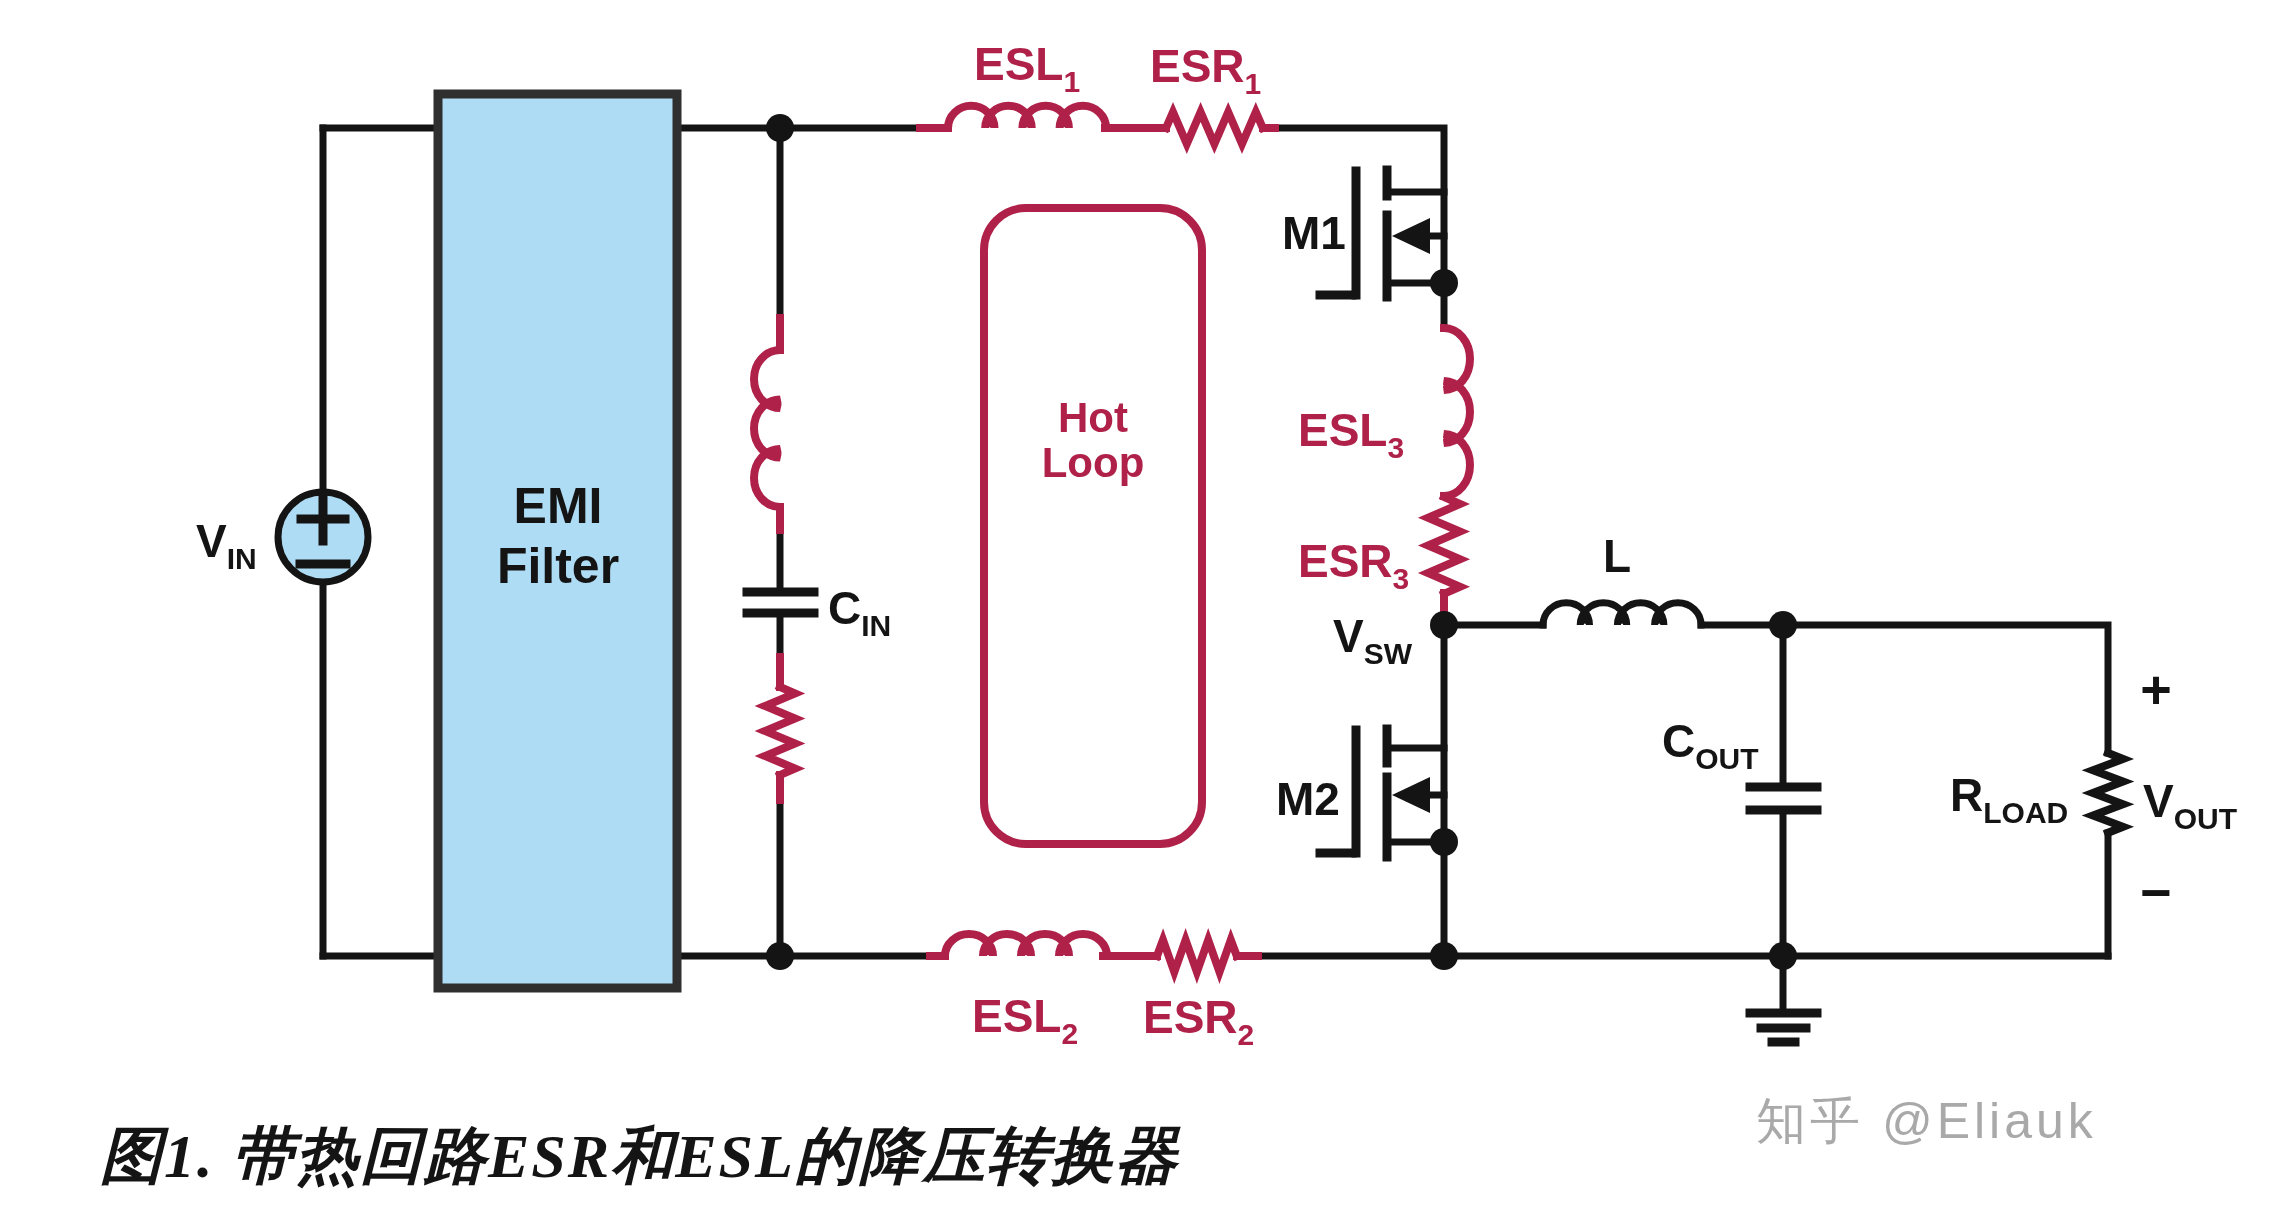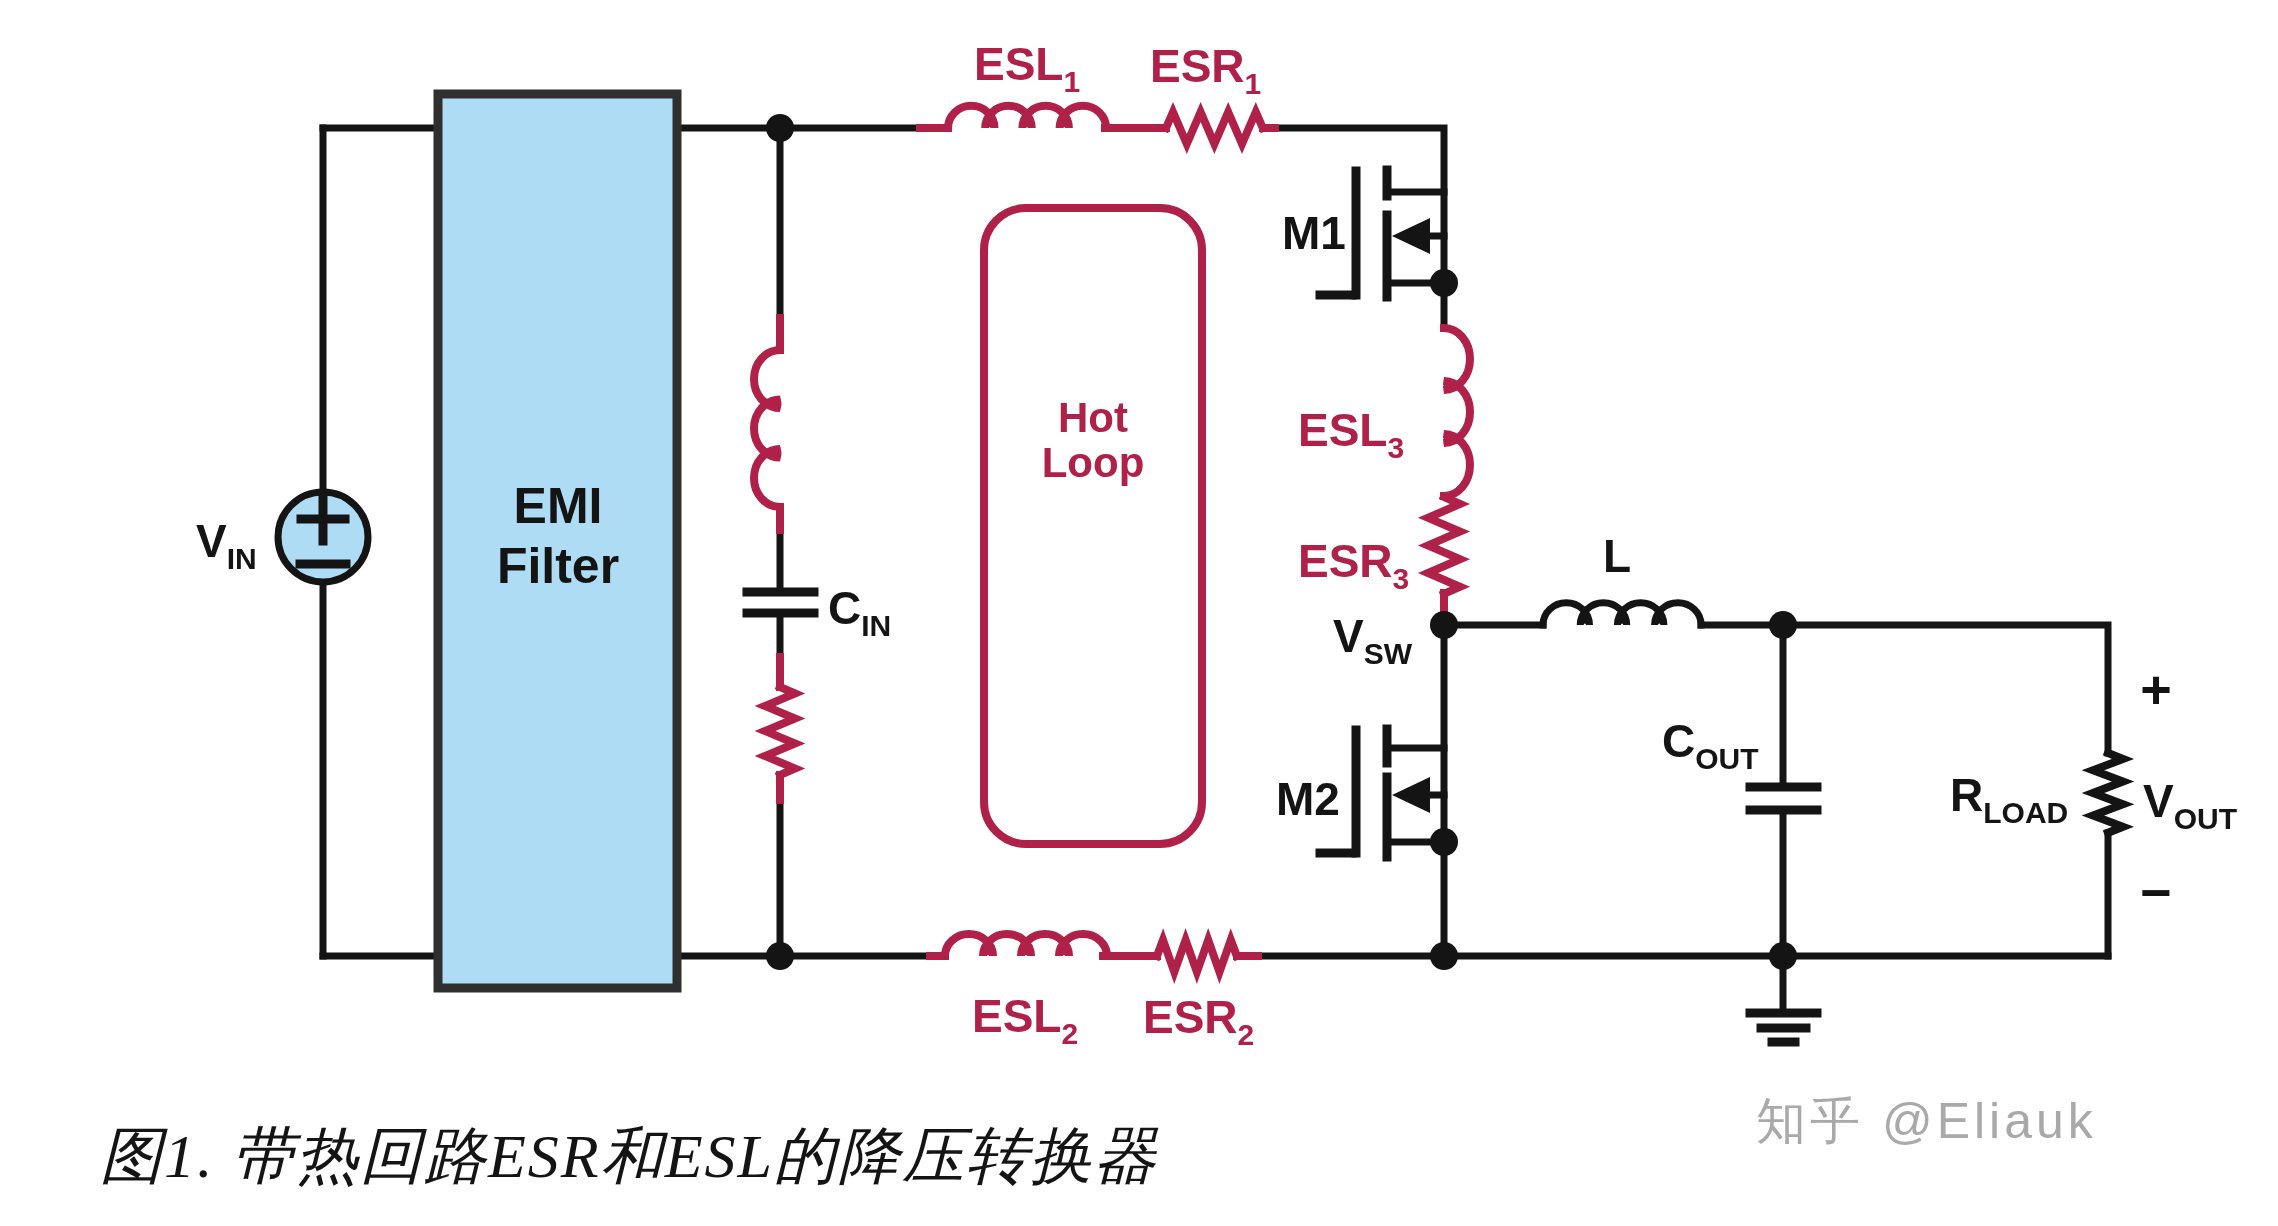--- a/index.html
+++ b/index.html
@@ -28,21 +28,21 @@
   .lbl{font-family:"Liberation Sans",sans-serif;font-weight:700;font-size:46px;fill:var(--ink);}
   .sub{font-size:30px;}
   .crimson{fill:var(--accent);}
   .mid{text-anchor:middle;}
   .emilbl{font-size:50px;}
   .hotlbl{font-size:42px;}
   .sign{font-size:54px;}
   .caption{
     position:absolute;left:100px;top:1114px;
     font-family:"Liberation Serif",serif;
-    font-style:italic;font-weight:400;
+    font-style:italic;font-weight:700;
     font-size:62px;color:var(--ink);letter-spacing:2px;white-space:nowrap;
   }
   .watermark{
     position:absolute;left:1756px;top:1088px;
     font-family:"Liberation Sans",sans-serif;
     font-size:50px;color:var(--watermark);letter-spacing:4px;white-space:nowrap;
   }
 </style>
 </head>
 <body>

